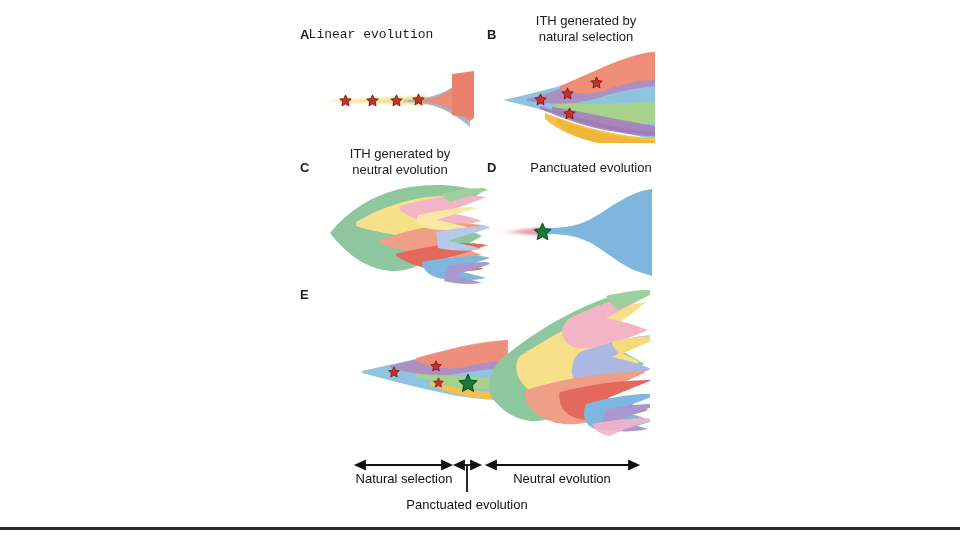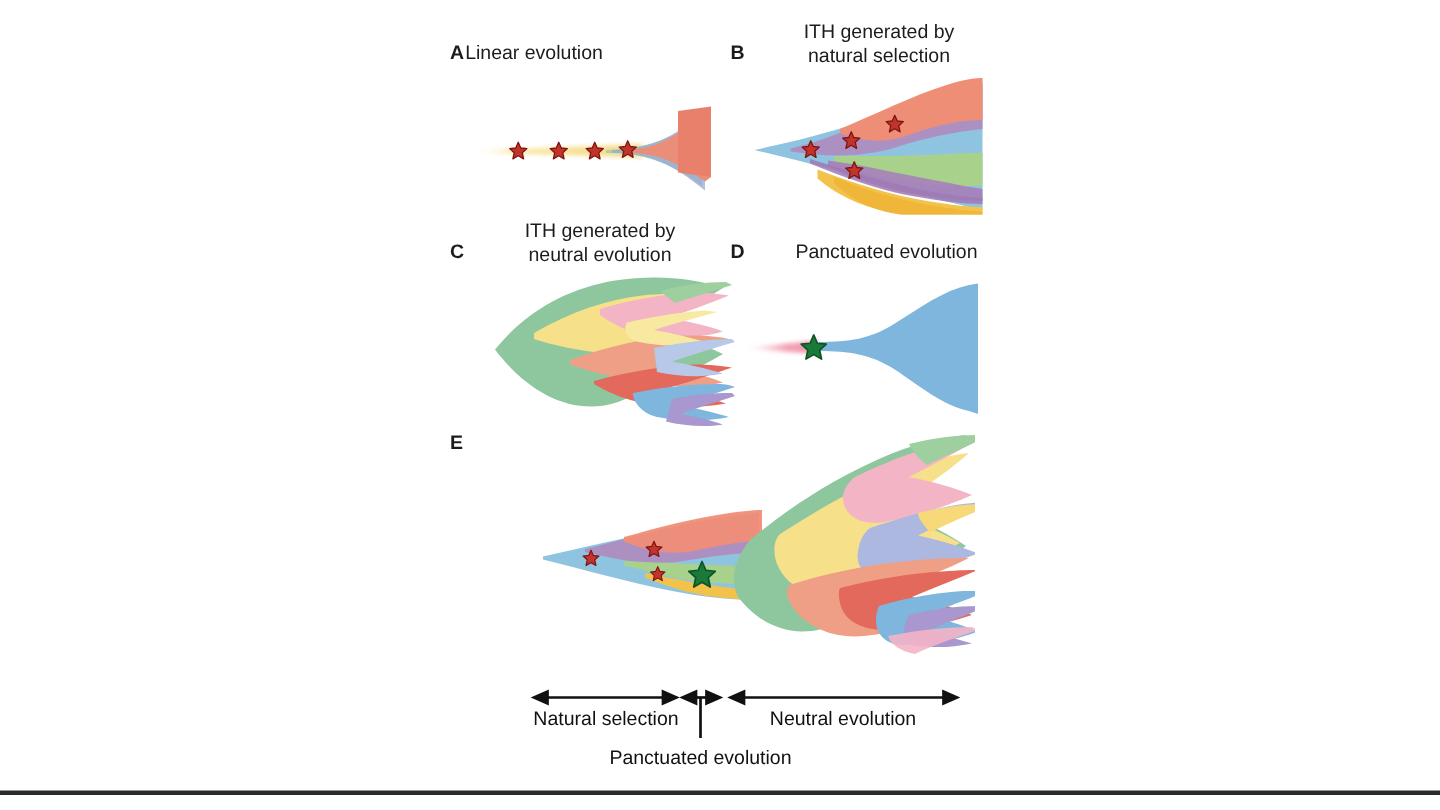--- a/index.html
+++ b/index.html
@@ -287,21 +287,21 @@
 
       <line x1="467" y1="465" x2="467" y2="492"></line>
 
       <line x1="491" y1="465" x2="634" y2="465"></line>
       <polygon points="487,465 496,461 496,469"></polygon>
       <polygon points="638,465 629,461 629,469"></polygon>
     </g>
   </svg>
 
   <div class="panel-letter" style="left:300px; top:27px;">A</div>
-  <div class="panel-title" style="left:266px; top:27px; width:180px;">Linear evolution</div>
+  <div class="panel-title" style="left:281px; top:27px; width:180px;font-family:Liberation Mono, monospace;">Linear evolution</div>
 
   <div class="panel-letter" style="left:487px; top:27px;">B</div>
   <div class="panel-title" style="left:496px; top:13px; width:180px;">ITH generated by
 natural selection</div>
 
   <div class="panel-letter" style="left:300px; top:160px;">C</div>
   <div class="panel-title" style="left:310px; top:146px; width:180px;">ITH generated by
 neutral evolution</div>
 
   <div class="panel-letter" style="left:487px; top:160px;">D</div>

